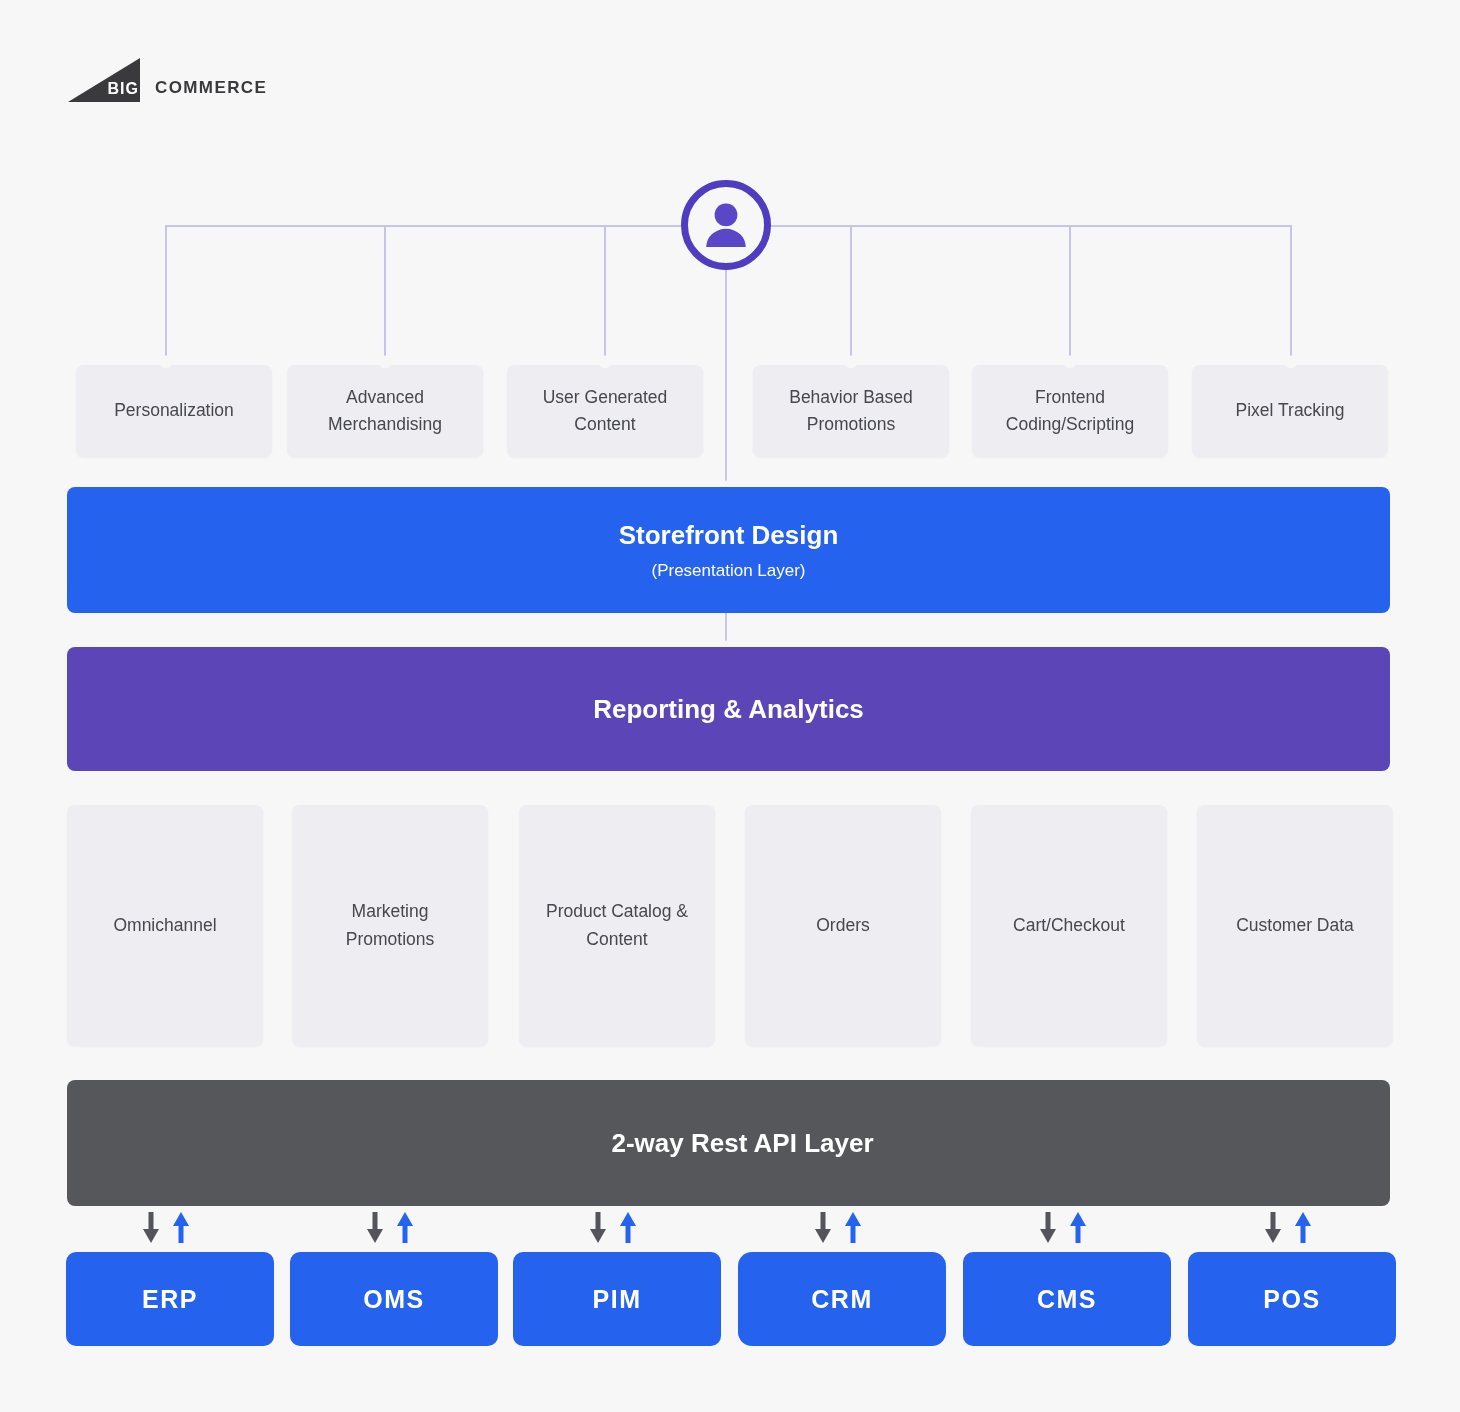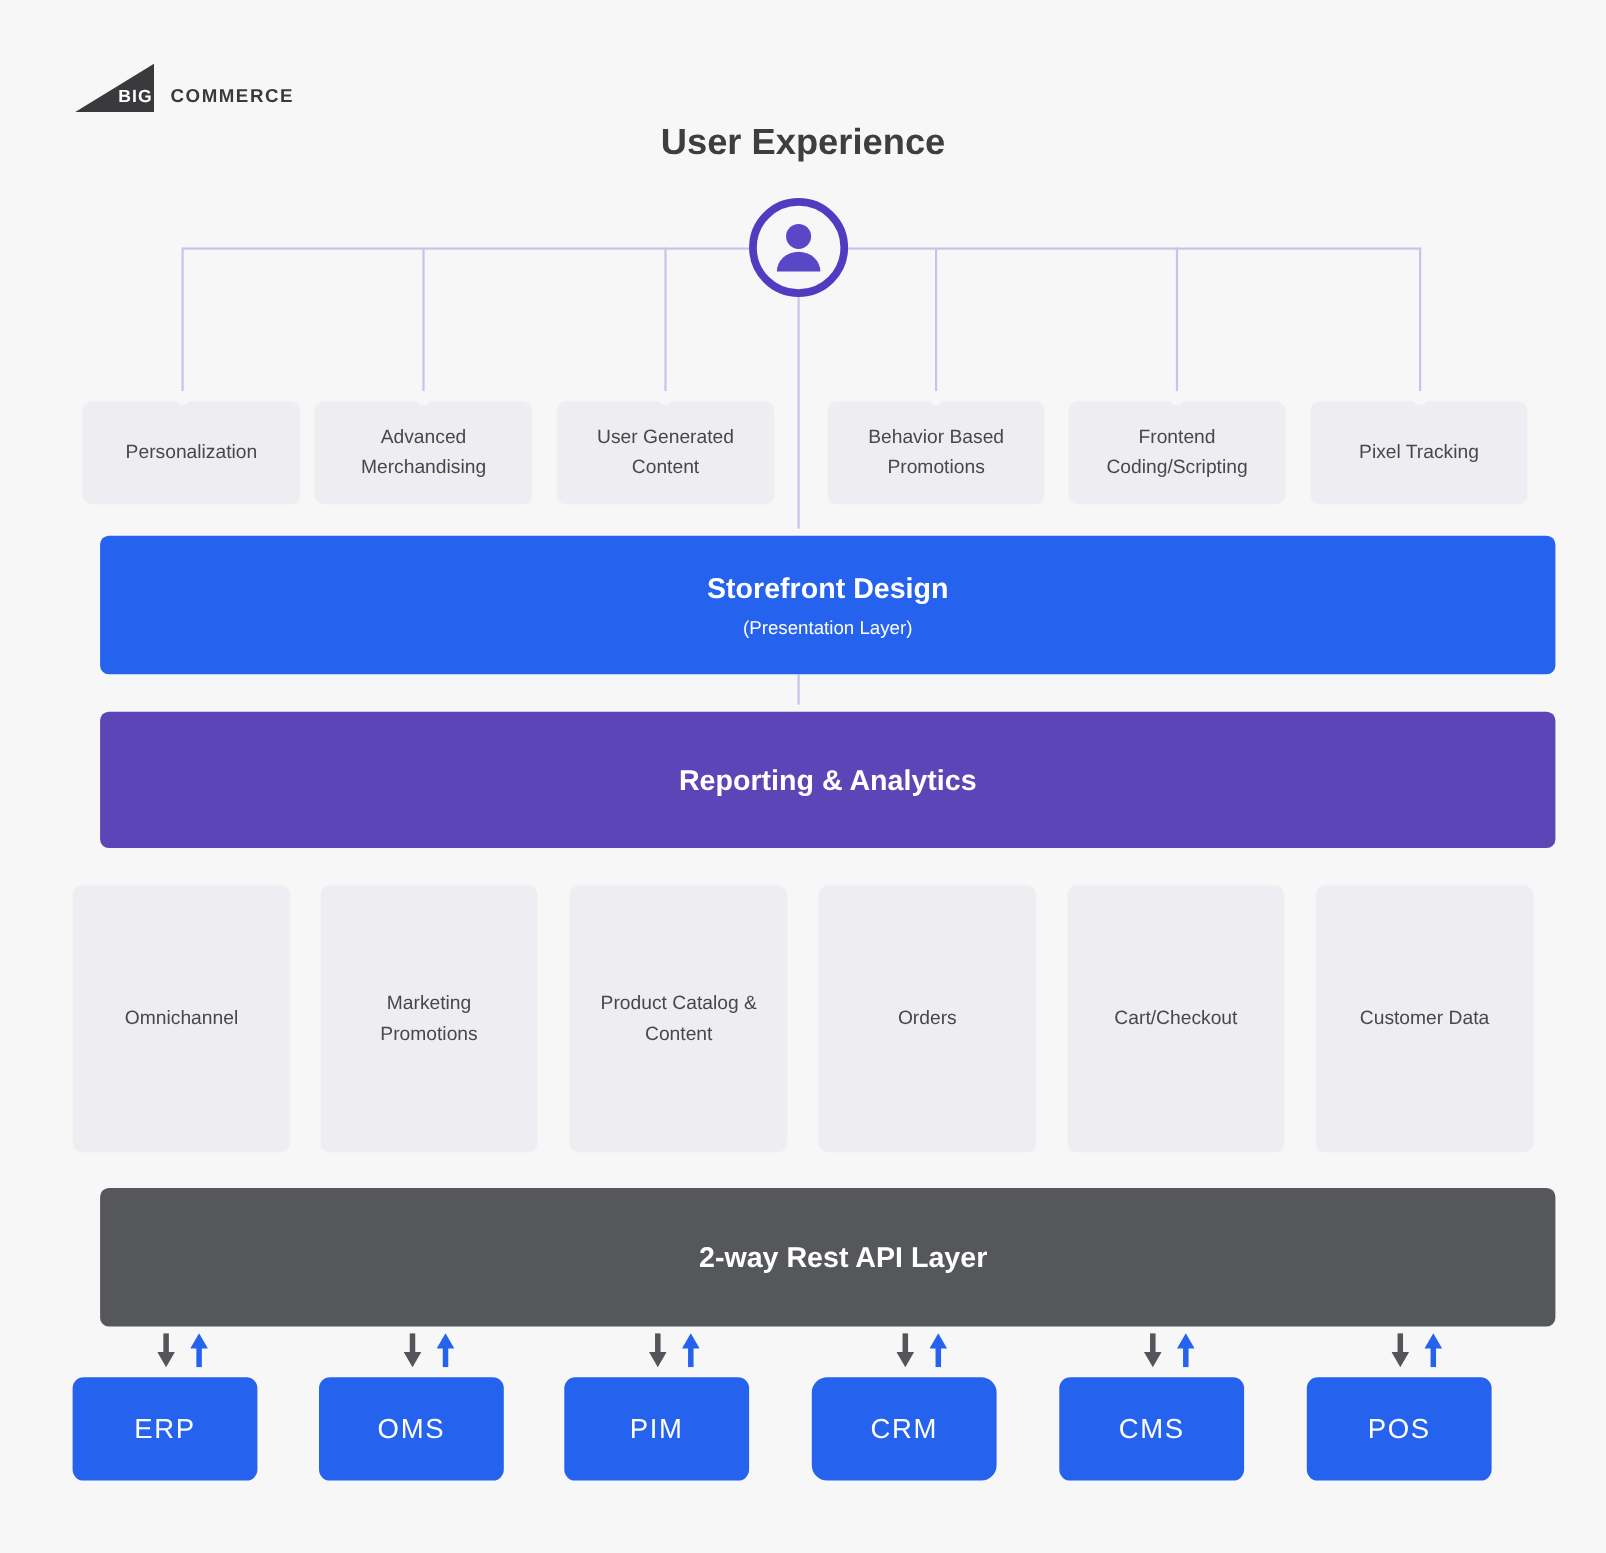--- a/index.html
+++ b/index.html
@@ -68,62 +68,61 @@
 
   .t1 { left: 76px; }   .t2 { left: 287px; }  .t3 { left: 507px; }
   .t4 { left: 753px; }  .t5 { left: 972px; }  .t6 { left: 1192px; }
   .m1 { left: 67px; }   .m2 { left: 292px; }  .m3 { left: 519px; }
   .m4 { left: 745px; }  .m5 { left: 971px; }  .m6 { left: 1197px; }
 
   
   .bar {
     position: absolute; left: 67px; width: 1323px; border-radius: 8px;
     display: flex; flex-direction: column; align-items: center; justify-content: center;
-    color: #ffffff; z-index: 1; margin-left: 24px;
+    color: #ffffff; z-index: 1;
   }
   .bar-storefront { top: 487px; height: 126px; background: #2563ee; }
   .bar-reporting  { top: 647px; height: 124px; background: #5c45b6; }
   .bar-api        { top: 1080px; height: 126px; background: #56575b; padding-left: 28px; }
   .bar-title { font-size: 26px; font-weight: 700; }
   .bar-sub   { font-size: 17px; font-weight: 400; margin-top: 10px; }
 
   
   .arrow-pair {
     position: absolute; top: 1212px; width: 46px; height: 31px;
     display: flex; justify-content: space-between; z-index: 1;
   }
   .a1 { left: 143px; } .a2 { left: 367px; } .a3 { left: 590px; }
   .a4 { left: 815px; } .a5 { left: 1040px; } .a6 { left: 1265px; }
   .arrow-down { color: #54555a; }
   .arrow-up   { color: #2563ee; }
 
   
   .bluebox {
-    position: absolute; top: 1252px; width: 168px; height: 94px;
+    position: absolute; top: 1252px; width: 208px; height: 94px;
     background: #2563ee; border-radius: 10px;
     display: flex; align-items: center; justify-content: center;
-    color: #ffffff; font-size: 25px; font-weight: 400; letter-spacing: 1.5px;
+    color: #ffffff; font-size: 25px; font-weight: 700; letter-spacing: 1.5px;
     z-index: 1;
   }
   .b1 { left: 66px; }  .b2 { left: 290px; } .b3 { left: 513px; }
   .b4 { left: 738px; border-radius: 14px; } .b5 { left: 963px; } .b6 { left: 1188px; }
 </style>
 </head>
 <body>
 
 <div class="canvas">
 
   <div class="logo">
     <div class="logo-tri">
       <span class="logo-big">BIG</span>
     </div>
     <span class="logo-commerce">COMMERCE</span>
   </div>
 
-  <h1 class="title">User Experience</h1>
 
   <div class="hline" style="left:166px; top:225px; width:1125px;"></div>
   <div class="vline" style="left:165px; top:225px; height:131px;"></div>
   <div class="vline" style="left:384px; top:225px; height:131px;"></div>
   <div class="vline" style="left:604px; top:225px; height:131px;"></div>
   <div class="vline" style="left:850px; top:225px; height:131px;"></div>
   <div class="vline" style="left:1069px; top:225px; height:131px;"></div>
   <div class="vline" style="left:1290px; top:225px; height:131px;"></div>
   <div class="vline" style="left:725px; top:268px; height:213px;"></div>
   <div class="vline" style="left:725px; top:613px; height:28px;"></div>

